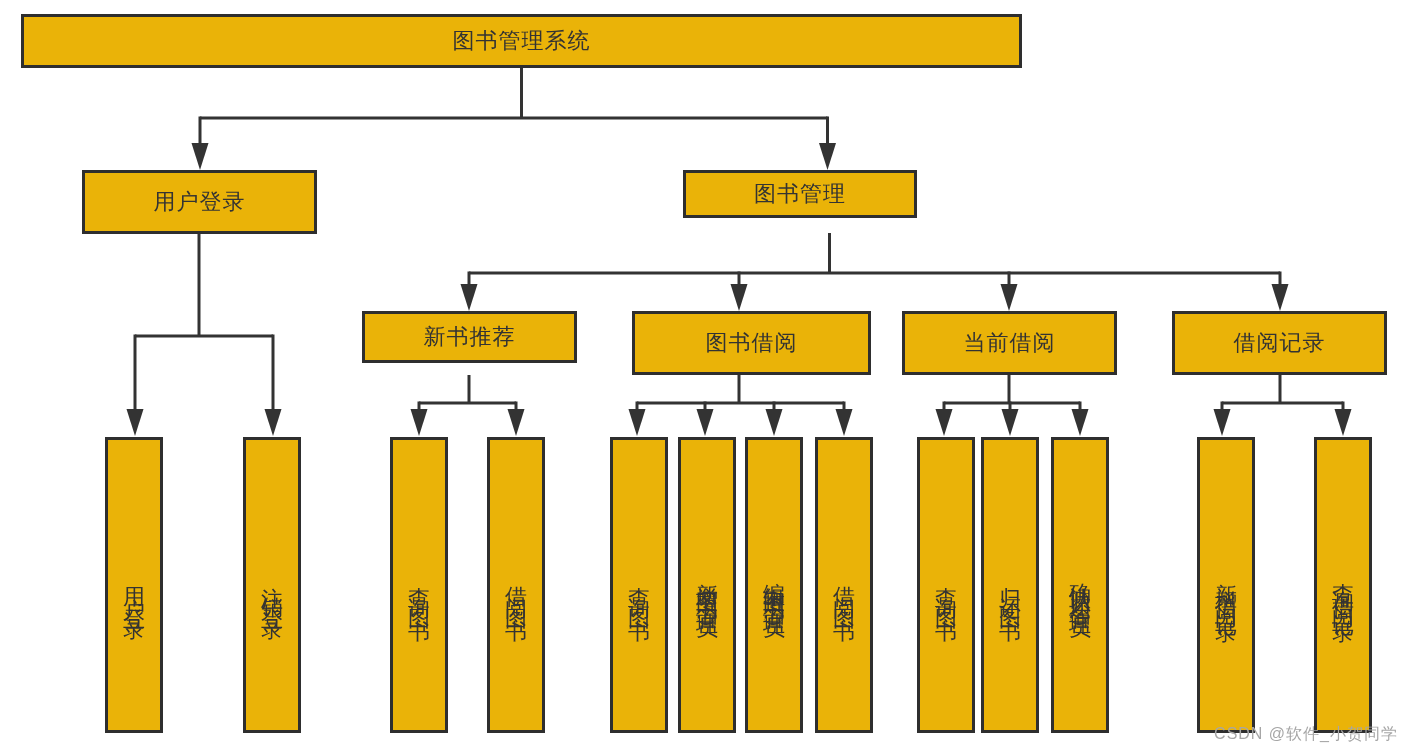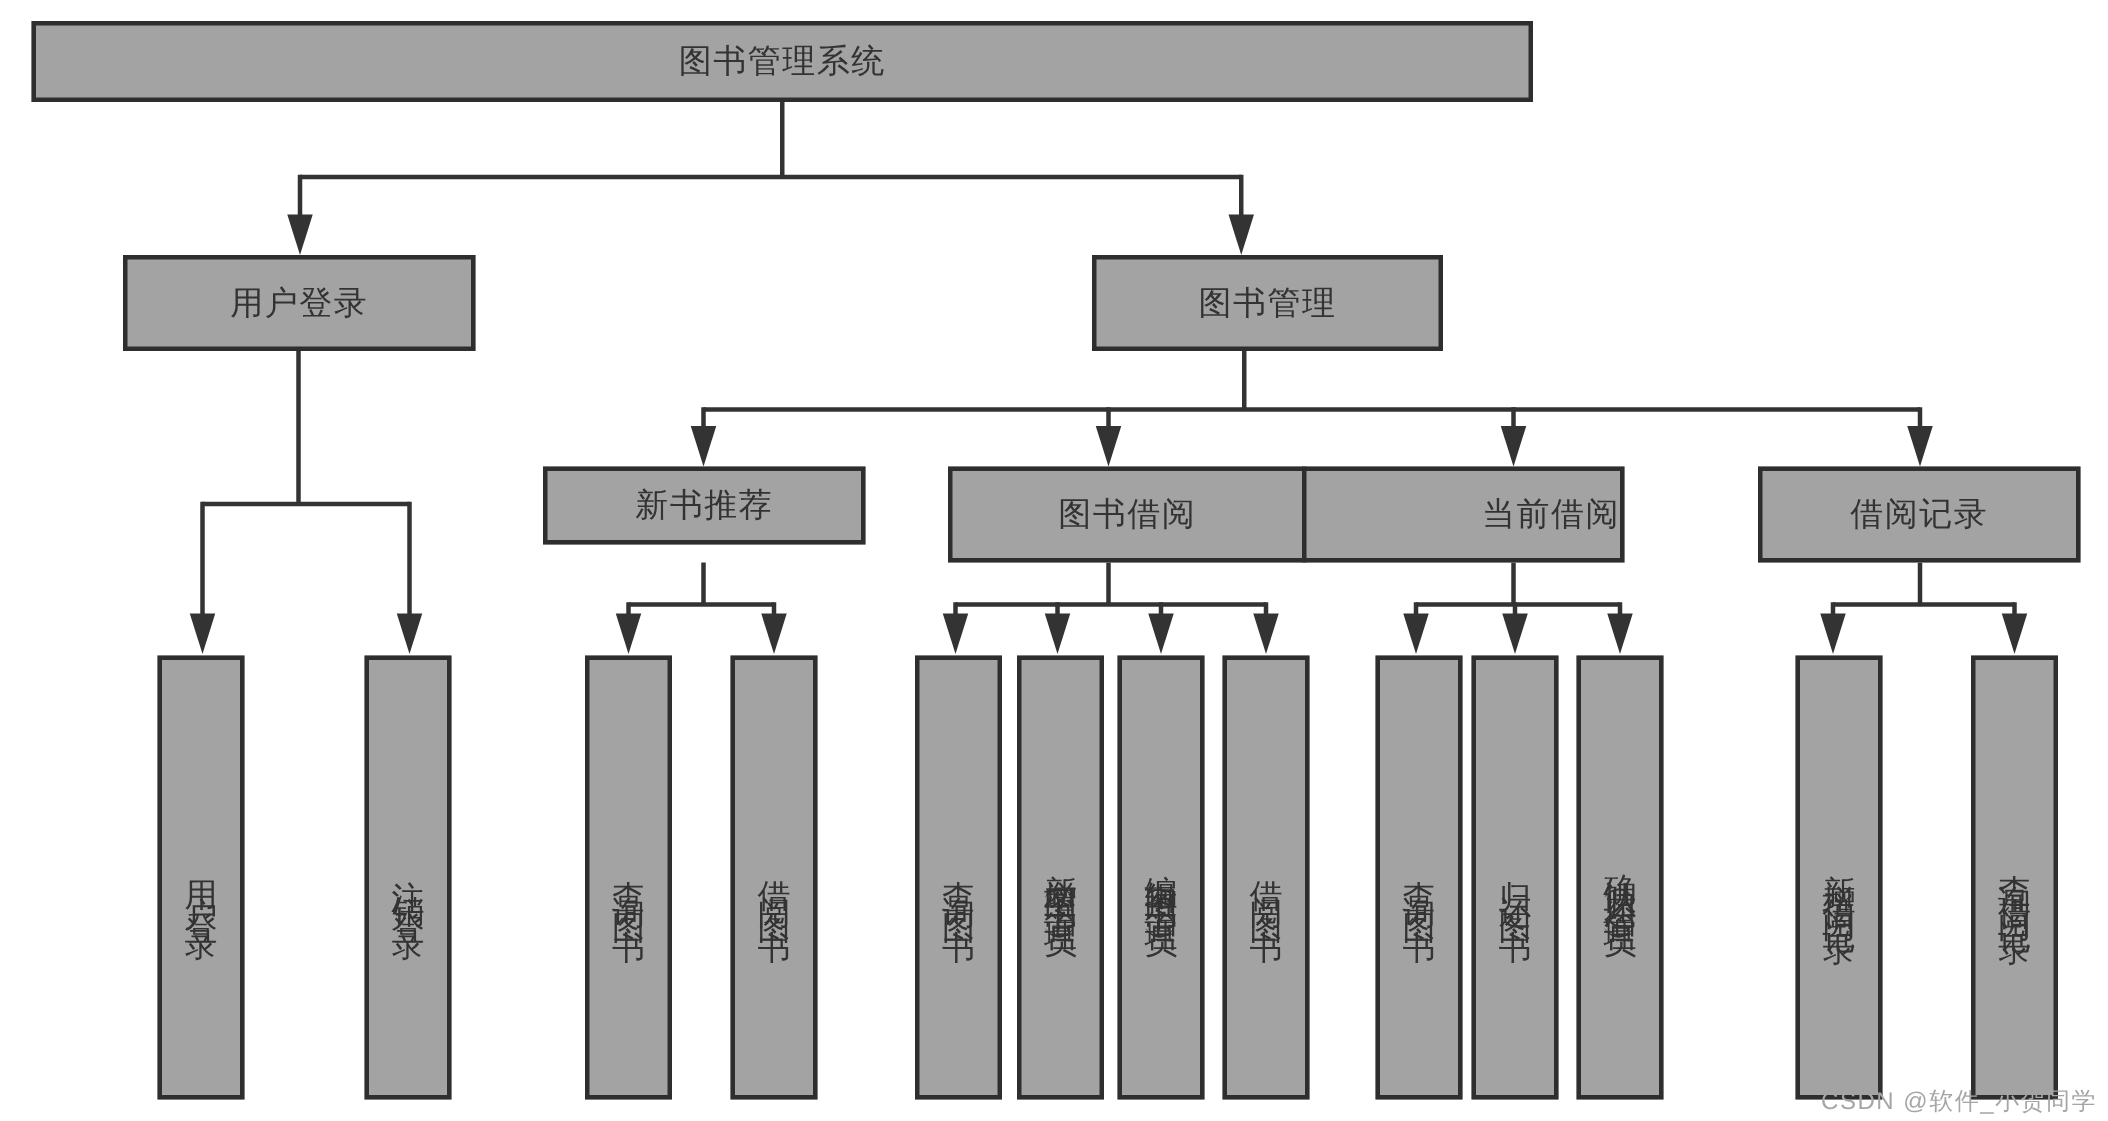--- a/index.html
+++ b/index.html
@@ -18,21 +18,21 @@
   .connectors {
     position: absolute;
     left: 0;
     top: 0;
     z-index: 0;
   }
   .node {
     position: absolute;
     box-sizing: border-box;
     border: 3px solid #2e2e2e;
-    background: #a3a3a3;
+    background: #eab308;
     display: flex;
     align-items: center;
     justify-content: center;
     color: #333333;
     z-index: 1;
   }
   .hnode {
     font-size: 22px;
     letter-spacing: 1px;
     white-space: nowrap;
@@ -157,31 +157,31 @@
     </g>
   </svg>
 
   <div class="node hnode" style="left:21px; top:14px; width:1001px; height:54px;">
     <span>图书管理系统</span>
   </div>
 
   <div class="node hnode" style="left:82px; top:170px; width:235px; height:64px;">
     <span>用户登录</span>
   </div>
-  <div class="node hnode" style="left:728px; top:170px; width:234px; height:64px;">
+  <div class="node hnode" style="left:683px; top:170px; width:234px; height:48px;">
     <span>图书管理</span>
   </div>
 
   <div class="node hnode" style="left:362px; top:311px; width:215px; height:52px;">
     <span>新书推荐</span>
   </div>
   <div class="node hnode" style="left:632px; top:311px; width:239px; height:64px;">
     <span>图书借阅</span>
   </div>
-  <div class="node hnode" style="left:868px; top:311px; width:215px; height:64px;justify-content:flex-end;">
+  <div class="node hnode" style="left:902px; top:311px; width:215px; height:64px;">
     <span>当前借阅</span>
   </div>
   <div class="node hnode" style="left:1172px; top:311px; width:215px; height:64px;">
     <span>借阅记录</span>
   </div>
 
   <div class="node vnode" style="left:105px;">
     <span class="vtext ls-4">用户登录</span>
   </div>
   <div class="node vnode" style="left:243px;">

